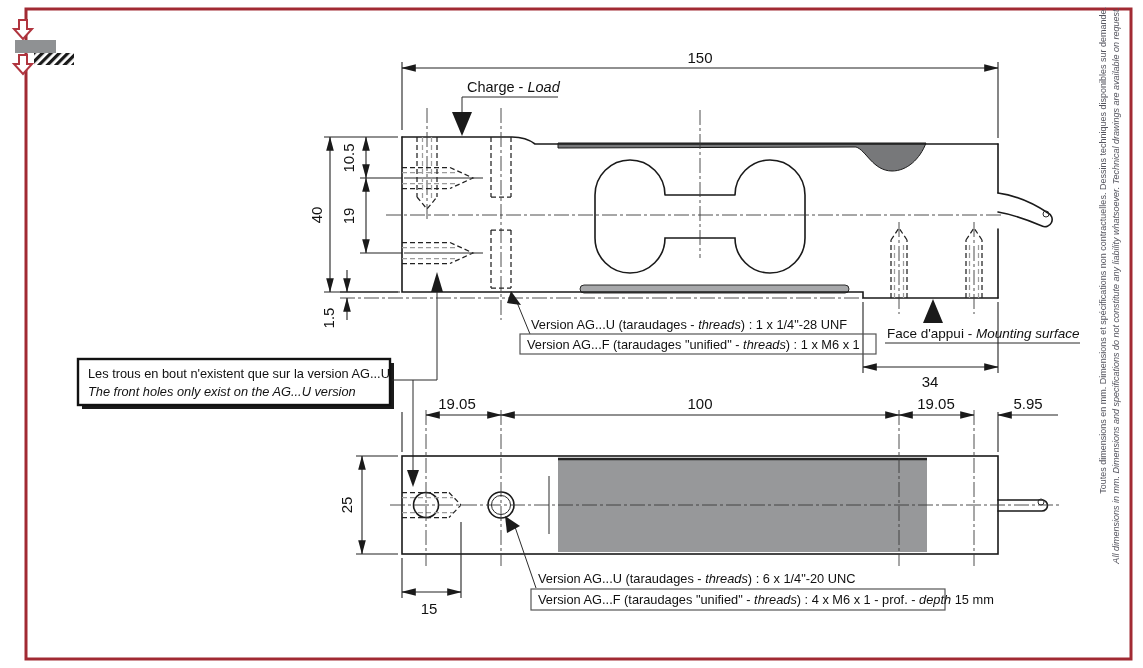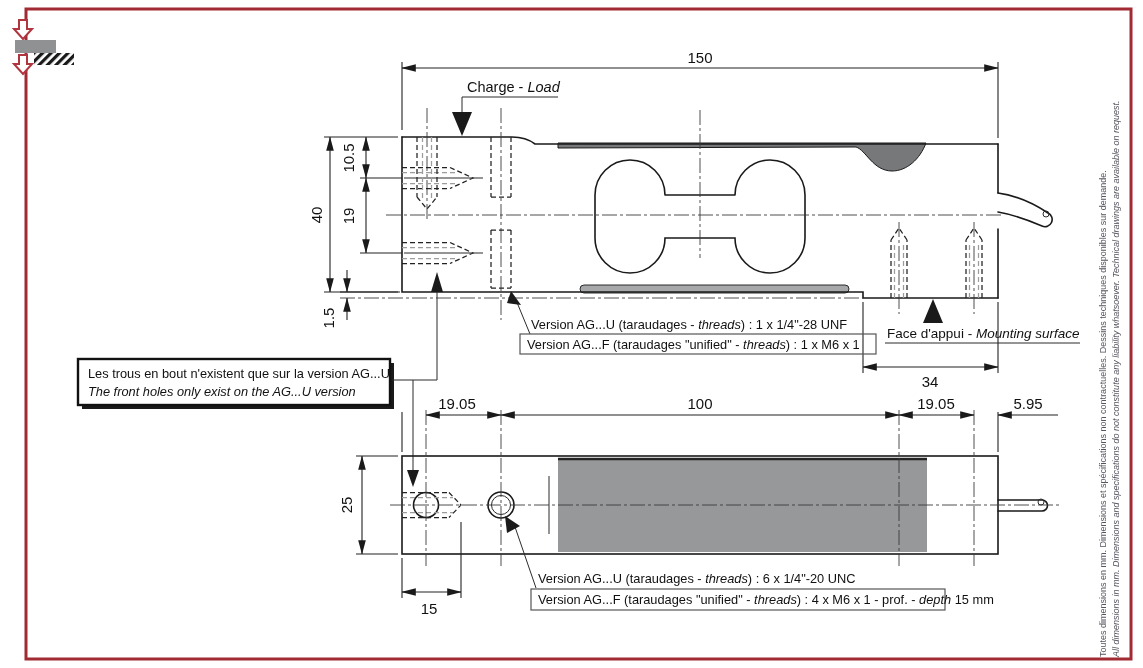--- a/index.html
+++ b/index.html
@@ -1,17 +1,17 @@
 <!DOCTYPE html>
 <html><head>
 <meta charset="utf-8">
 <style>
   html,body{margin:0;padding:0;background:#fff;}
   #stage{position:relative;width:1143px;height:668px;background:#ffffff;overflow:hidden;
-         font-family:"Liberation Sans",sans-serif;}
+         font-family:"Liberation Sans",sans-serif;text-align:right;}
   svg text{font-family:"Liberation Sans",sans-serif;}
   .ol{stroke:#1a1a1a;stroke-width:1.6;fill:none;stroke-linecap:round;}
   .thin{stroke:#2b2b2b;stroke-width:1;fill:none;}
   .dim{stroke:#222;stroke-width:1.1;fill:none;}
   .hid{stroke:#222;stroke-width:1.25;fill:none;stroke-dasharray:5 3;}
   .thr{stroke:#9c9c9c;stroke-width:1.25;fill:none;stroke-dasharray:5 3;}
   .cl{stroke:#3a3a3a;stroke-width:0.9;fill:none;stroke-dasharray:15 3 3 3;}
   .dtext{font-size:15px;fill:#111;}
   .ltext{font-size:13.5px;fill:#111;}
   .stext{font-size:12.8px;fill:#111;}

